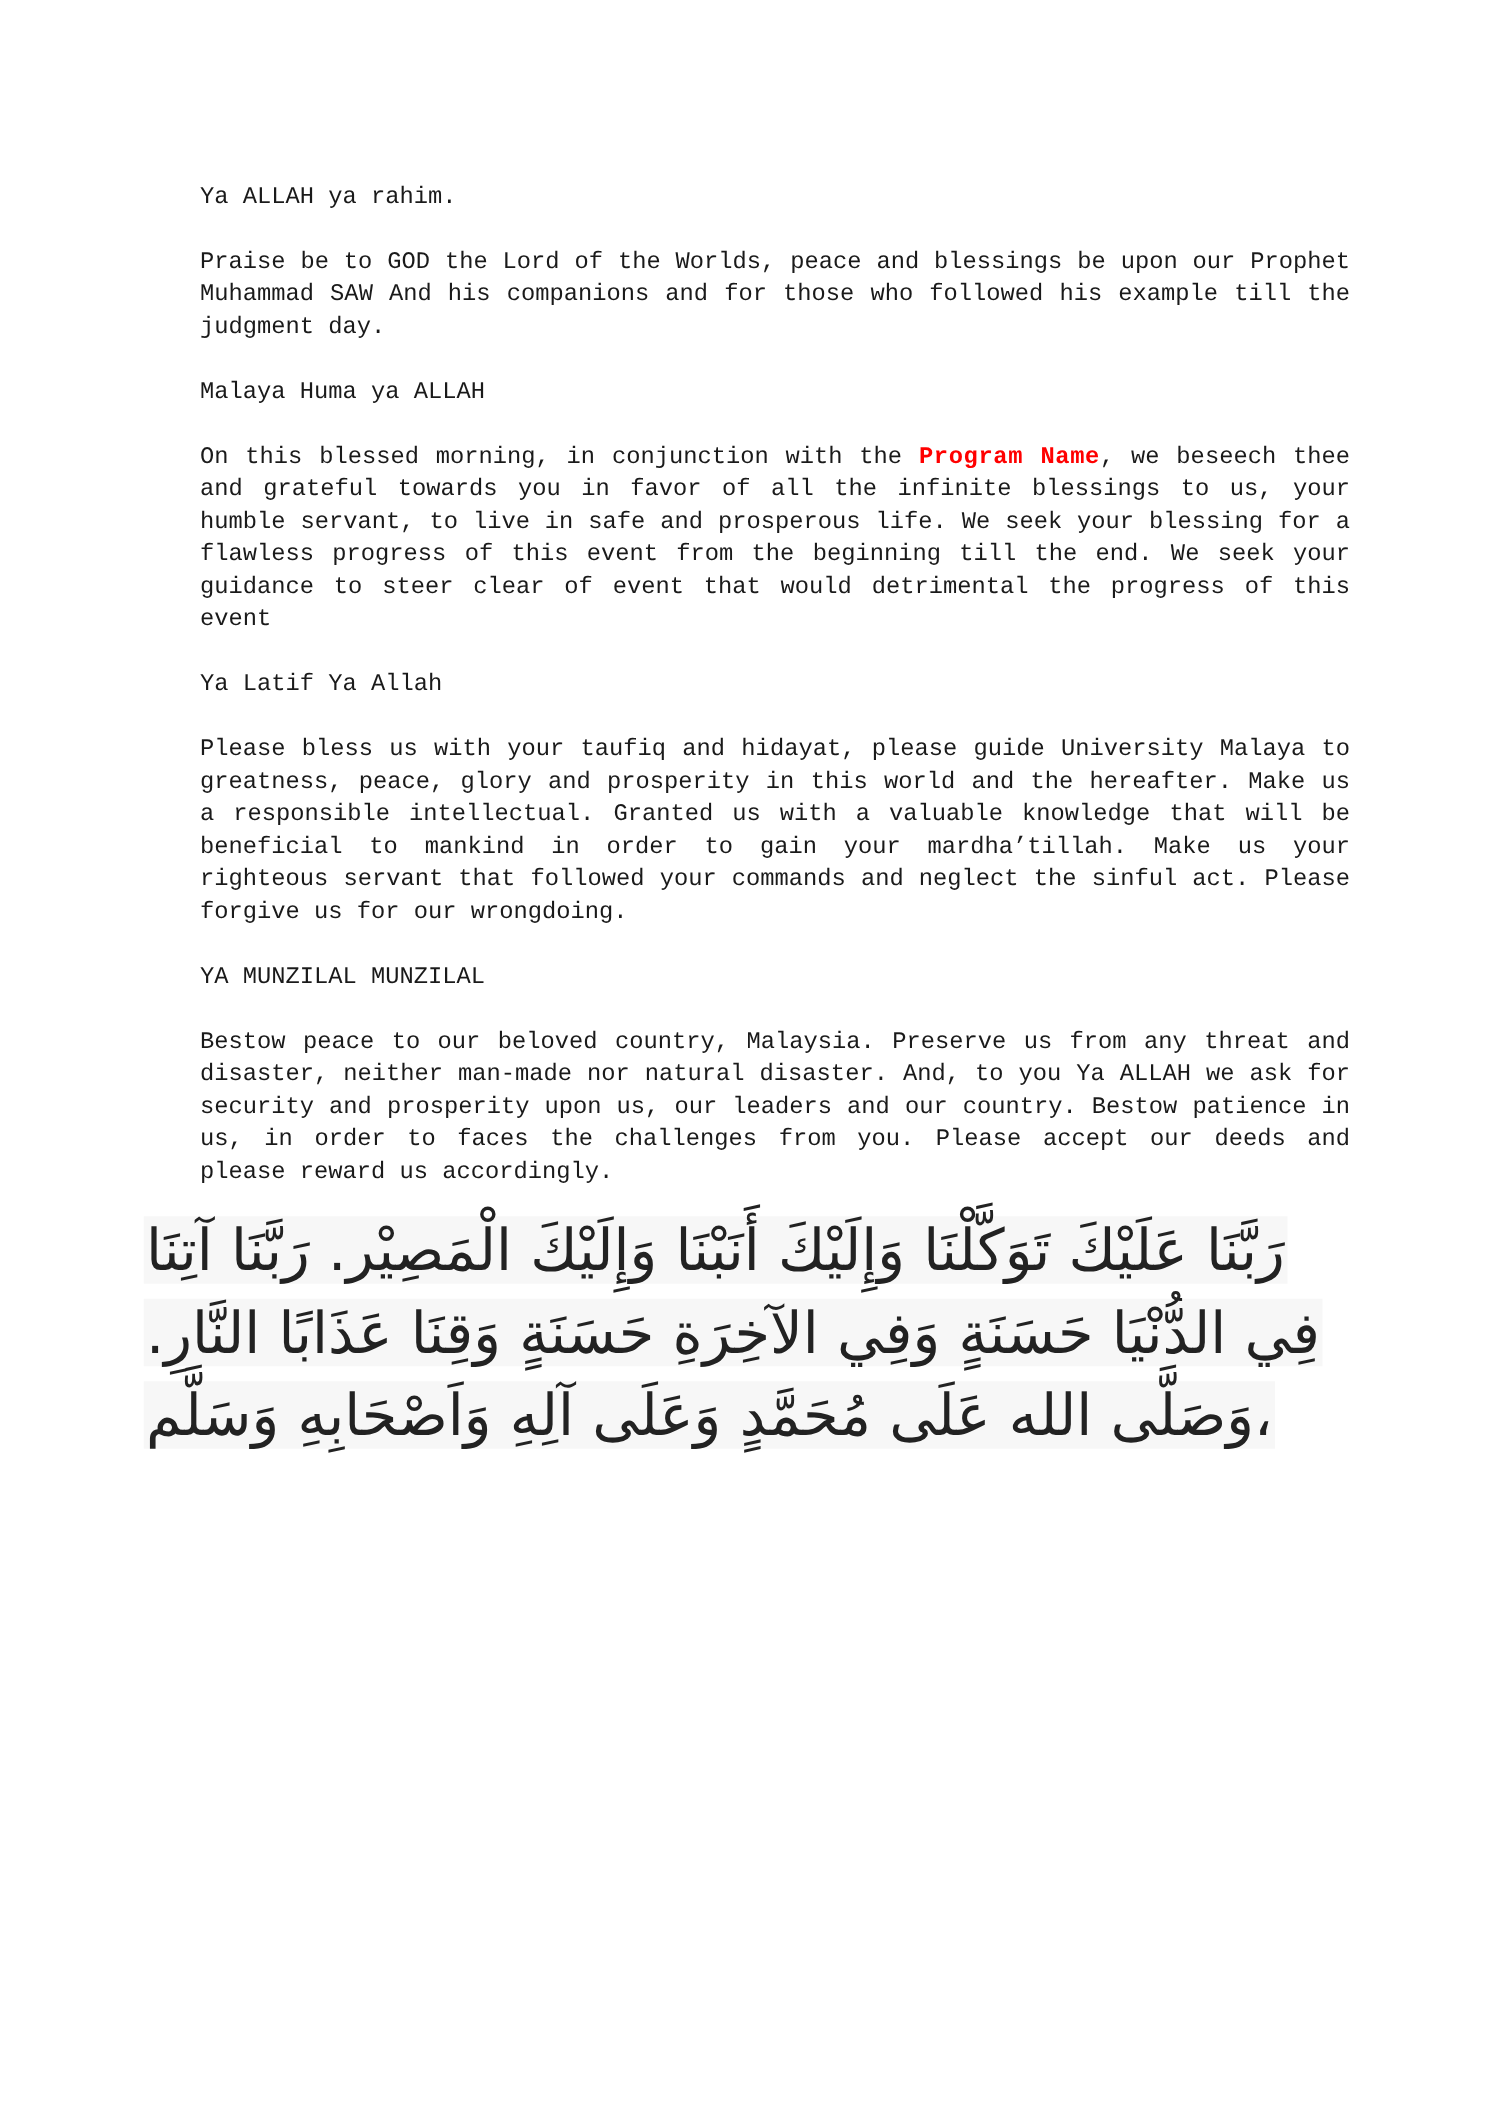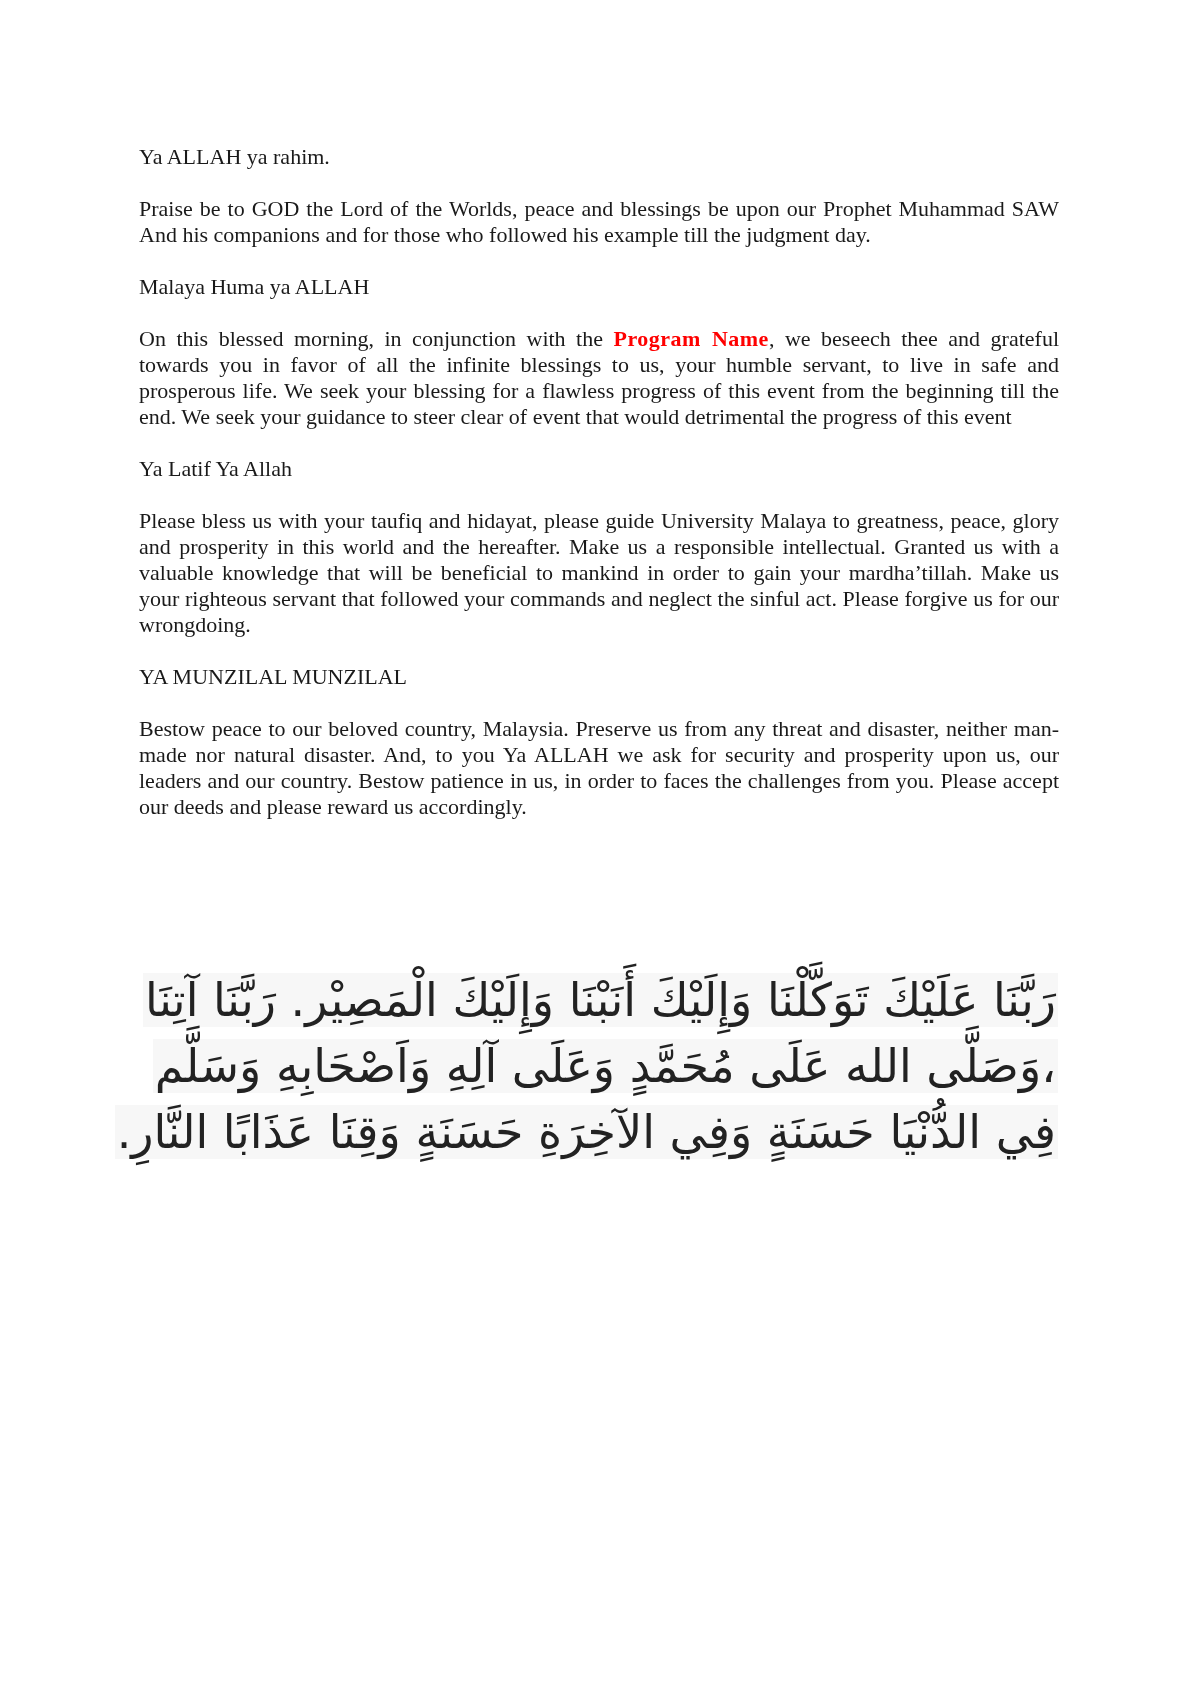--- a/index.html
+++ b/index.html
@@ -1,45 +1,45 @@
 <!DOCTYPE html>
 <html><head>
 <meta charset="utf-8">
 <style>
   html, body { margin: 0; padding: 0; background: #ffffff; }
   body { width: 1200px; height: 1698px; position: relative; overflow: hidden; }
   .page {
-    position: absolute; left: 139px; top: 144px; width: 920px;
-    font-family: Liberation Serif, serif; font-size: 22px; line-height: 26px;
+    position: absolute; left: 160px; top: 144px; width: 920px;
+    font-family: Liberation Mono, monospace; font-size: 19px; line-height: 26px;
     color: #1a1a1a;
   }
   .page p { margin: 0 0 26px 0; }
   .justify { text-align: justify; text-align-last: left; }
   .gap-extra { margin-top: 26px !important; }
   .red { color: #ff0000; font-weight: bold; letter-spacing: 0.5px; }
   .arabic {
     position: absolute; right: 142px; top: 967px;
     direction: rtl; text-align: right;
     font-family: "DejaVu Sans", sans-serif; font-size: 46px; line-height: 66px;
     color: #222222;
   }
-  .arabic .aline { display: block; text-align: right; }
+  .arabic .aline { display: block; text-align: left; }
   .arabic .aline span { background: #f7f7f7; padding: 0 2px; }
 </style>
 </head>
 <body>
 
 <div class="page">
   <p>Ya ALLAH ya rahim.</p>
   <p class="justify">Praise be to GOD the Lord of the Worlds, peace and blessings be upon our Prophet Muhammad SAW And his companions and for those who followed his example till the judgment day.</p>
   <p>Malaya Huma ya ALLAH</p>
   <p class="justify"><span>On this blessed morning, in conjunction with the </span><span class="red" style="color: rgb(255, 0, 0);">Program Name</span><span>, we beseech thee and grateful towards you in favor of all the infinite blessings to us, your humble servant, to live in safe and prosperous life.  We seek your blessing for a flawless progress of this event from the beginning till the end. We seek your guidance to steer clear of event that would detrimental the progress of this event</span></p>
   <p class="gap-extra" style="margin-top:52px;">Ya Latif Ya Allah</p>
   <p class="justify">Please bless us with your taufiq and hidayat, please guide University Malaya to greatness, peace, glory and prosperity in this world and the hereafter. Make us a responsible intellectual. Granted us with a valuable knowledge that will be beneficial to mankind in order to gain your mardha’tillah. Make us your righteous servant that followed your commands and neglect the sinful act. Please forgive us for our wrongdoing.</p>
   <p>YA MUNZILAL MUNZILAL</p>
   <p class="justify">Bestow peace to our beloved country, Malaysia. Preserve us from any threat and disaster, neither man-made nor natural disaster. And, to you Ya ALLAH we ask for security and prosperity upon us, our leaders and our country. Bestow patience in us, in order to faces the challenges from you. Please accept our deeds and please reward us accordingly.</p>
 </div>
 
 <div class="arabic">
   <span class="aline"><span>رَبَّنَا عَلَيْكَ تَوَكَّلْنَا وَإِلَيْكَ أَنَبْنَا وَإِلَيْكَ الْمَصِيْر. رَبَّنَا آتِنَا</span></span>
+  <span class="aline"><span>فِي الدُّنْيَا حَسَنَةٍ وَفِي الآخِرَةِ حَسَنَةٍ وَقِنَا عَذَابًا النَّارِ.</span></span>
   <span class="aline"><span>،وَصَلَّى الله عَلَى مُحَمَّدٍ وَعَلَى آلِهِ وَاَصْحَابِهِ وَسَلَّم</span></span>
-  <span class="aline"><span>فِي الدُّنْيَا حَسَنَةٍ وَفِي الآخِرَةِ حَسَنَةٍ وَقِنَا عَذَابًا النَّارِ.</span></span>
 </div>
 
 </body></html>

